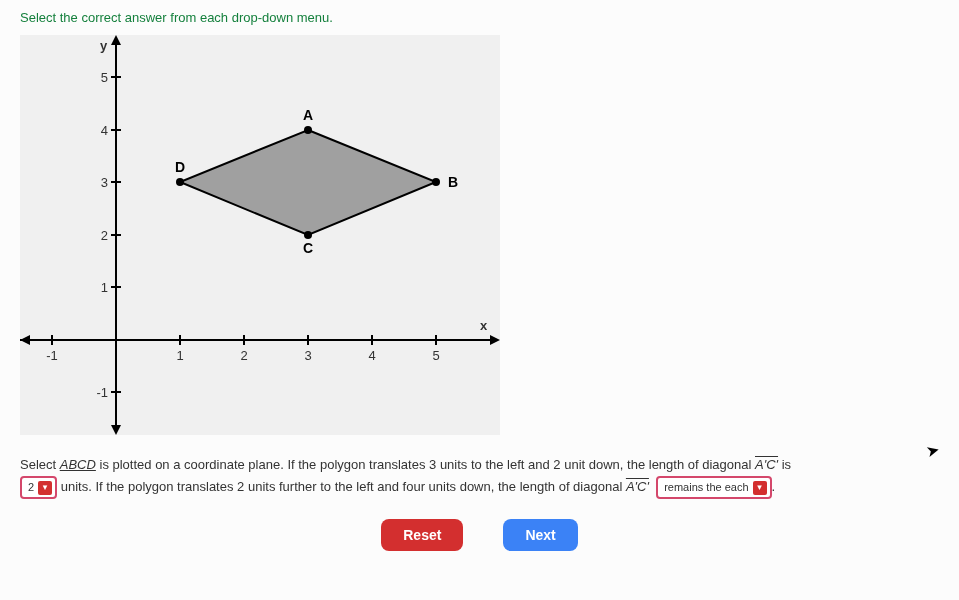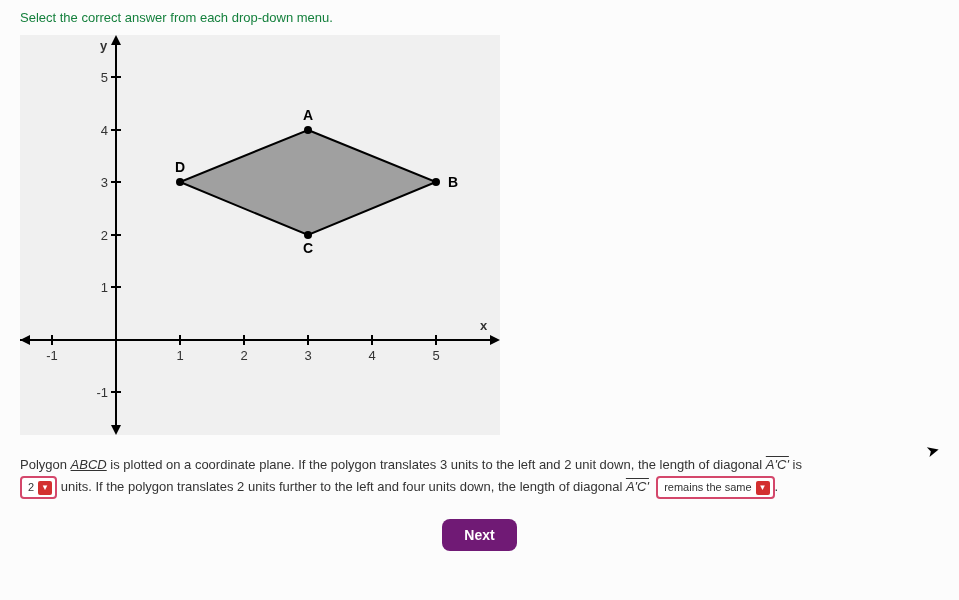--- a/index.html
+++ b/index.html
@@ -71,21 +71,21 @@
     .btn {
       padding: 8px 22px;
       border: none;
       border-radius: 8px;
       color: #fff;
       font-size: 14px;
       font-weight: bold;
       cursor: pointer;
     }
     .btn-reset { background: #d32f2f; }
-    .btn-next { background: #701a75; padding-left: 22px; }
+    .btn-next { background: #3b82f6; padding-left: 22px; }
     .cursor-icon {
       position: absolute;
       right: 20px;
       bottom: 140px;
       font-size: 16px;
       color: #000;
       transform: rotate(-15deg);
     }
   </style>
 </head>
@@ -144,30 +144,31 @@
     <g font-size="14" font-weight="bold" fill="#000">
       <text x="288" y="85" text-anchor="middle">A</text>
       <text x="428" y="152">B</text>
       <text x="288" y="218" text-anchor="middle">C</text>
       <text x="160" y="137" text-anchor="middle">D</text>
     </g>
   </svg>
 </div>
 
 <div class="question-text">
-  <span>Polygon </span><i>ABCD</i><span> is plotted on a coordinate plane. If the polygon translates 3 units to the left and 2 unit down, the length of diagonal </span><span class="overline">A'C'</span><span> is</span>
+  <span>Select </span><i>ABCD</i><span> is plotted on a coordinate plane. If the polygon translates 3 units to the left and 2 unit down, the length of diagonal </span><span class="overline">A'C'</span><span> is</span>
   <br>
   <span class="dropdown">
     <span>2</span>
     <span class="dropdown-arrow">▾</span>
   </span>
   <span> units. If the polygon translates 2 units further to the left and four units down, the length of diagonal </span><span class="overline">A'C'</span>
   &nbsp;<span class="dropdown">
-    <span>remains the same</span>
+    <span>remains the each</span>
     <span class="dropdown-arrow">▾</span>
   </span><span>.</span>
 </div>
 
 <div class="button-row">
+  <button class="btn btn-reset">Reset</button>
   <button class="btn btn-next">Next</button>
 </div>
 
 <div class="cursor-icon">➤</div>
 
 </body></html>

